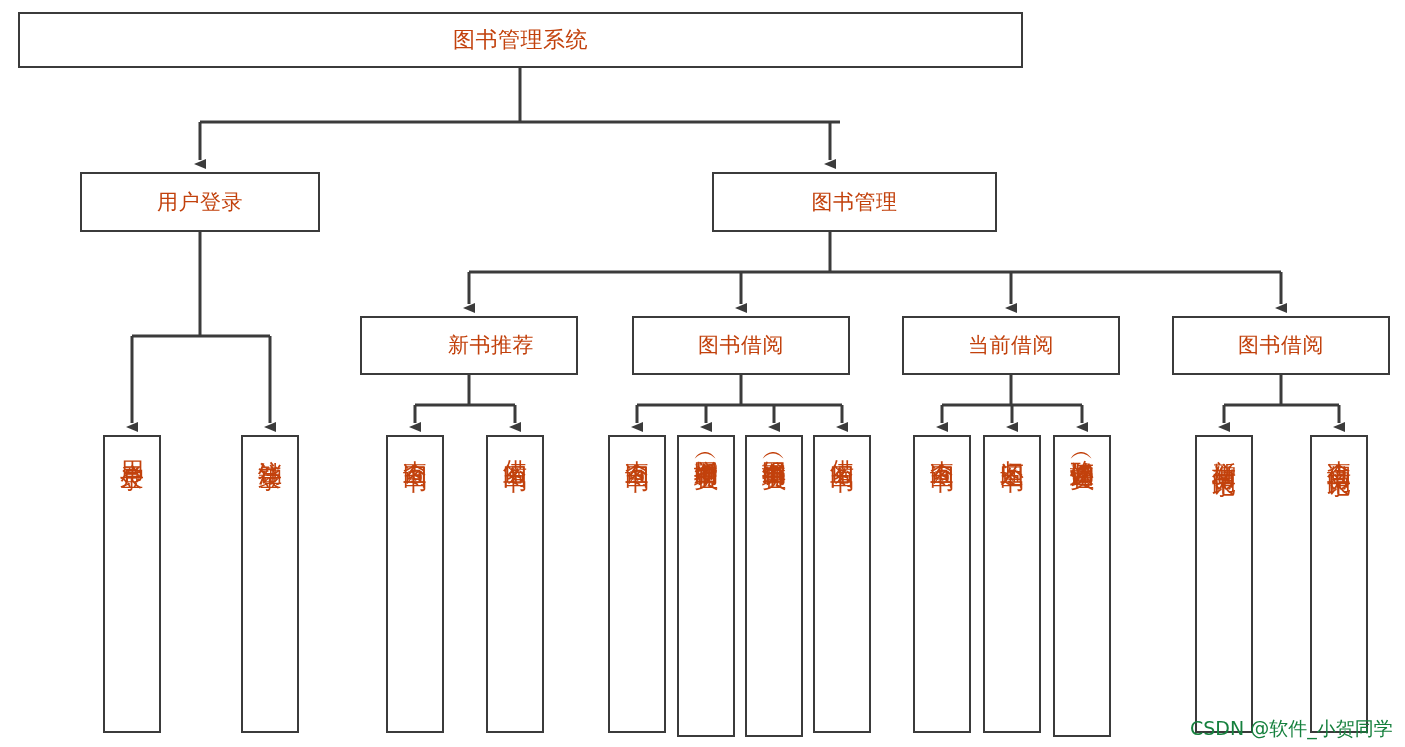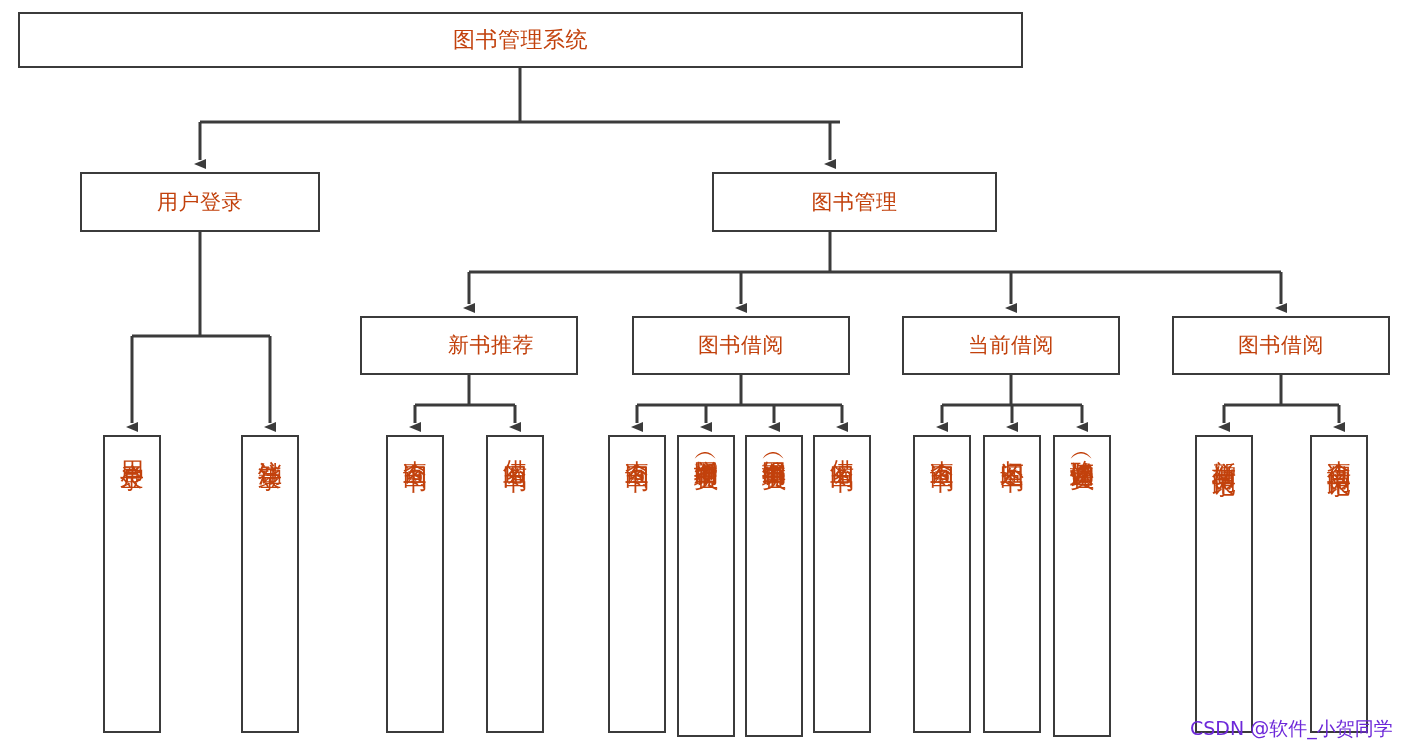--- a/index.html
+++ b/index.html
@@ -57,21 +57,21 @@
     writing-mode: vertical-rl;
     text-orientation: upright;
     letter-spacing: 3px;
     line-height: 1;
   }
   .node.vert.tall .label {
     letter-spacing: 1px;
   }
   .watermark {
     position: absolute;
-    color: #6d28d9;
+    color: #15803d;
     font-size: 19px;
     white-space: nowrap;
     font-family: "DejaVu Sans", "Liberation Sans", sans-serif;
   }
 </style>
 </head>
 <body>
 
 <div id="canvas">
 

